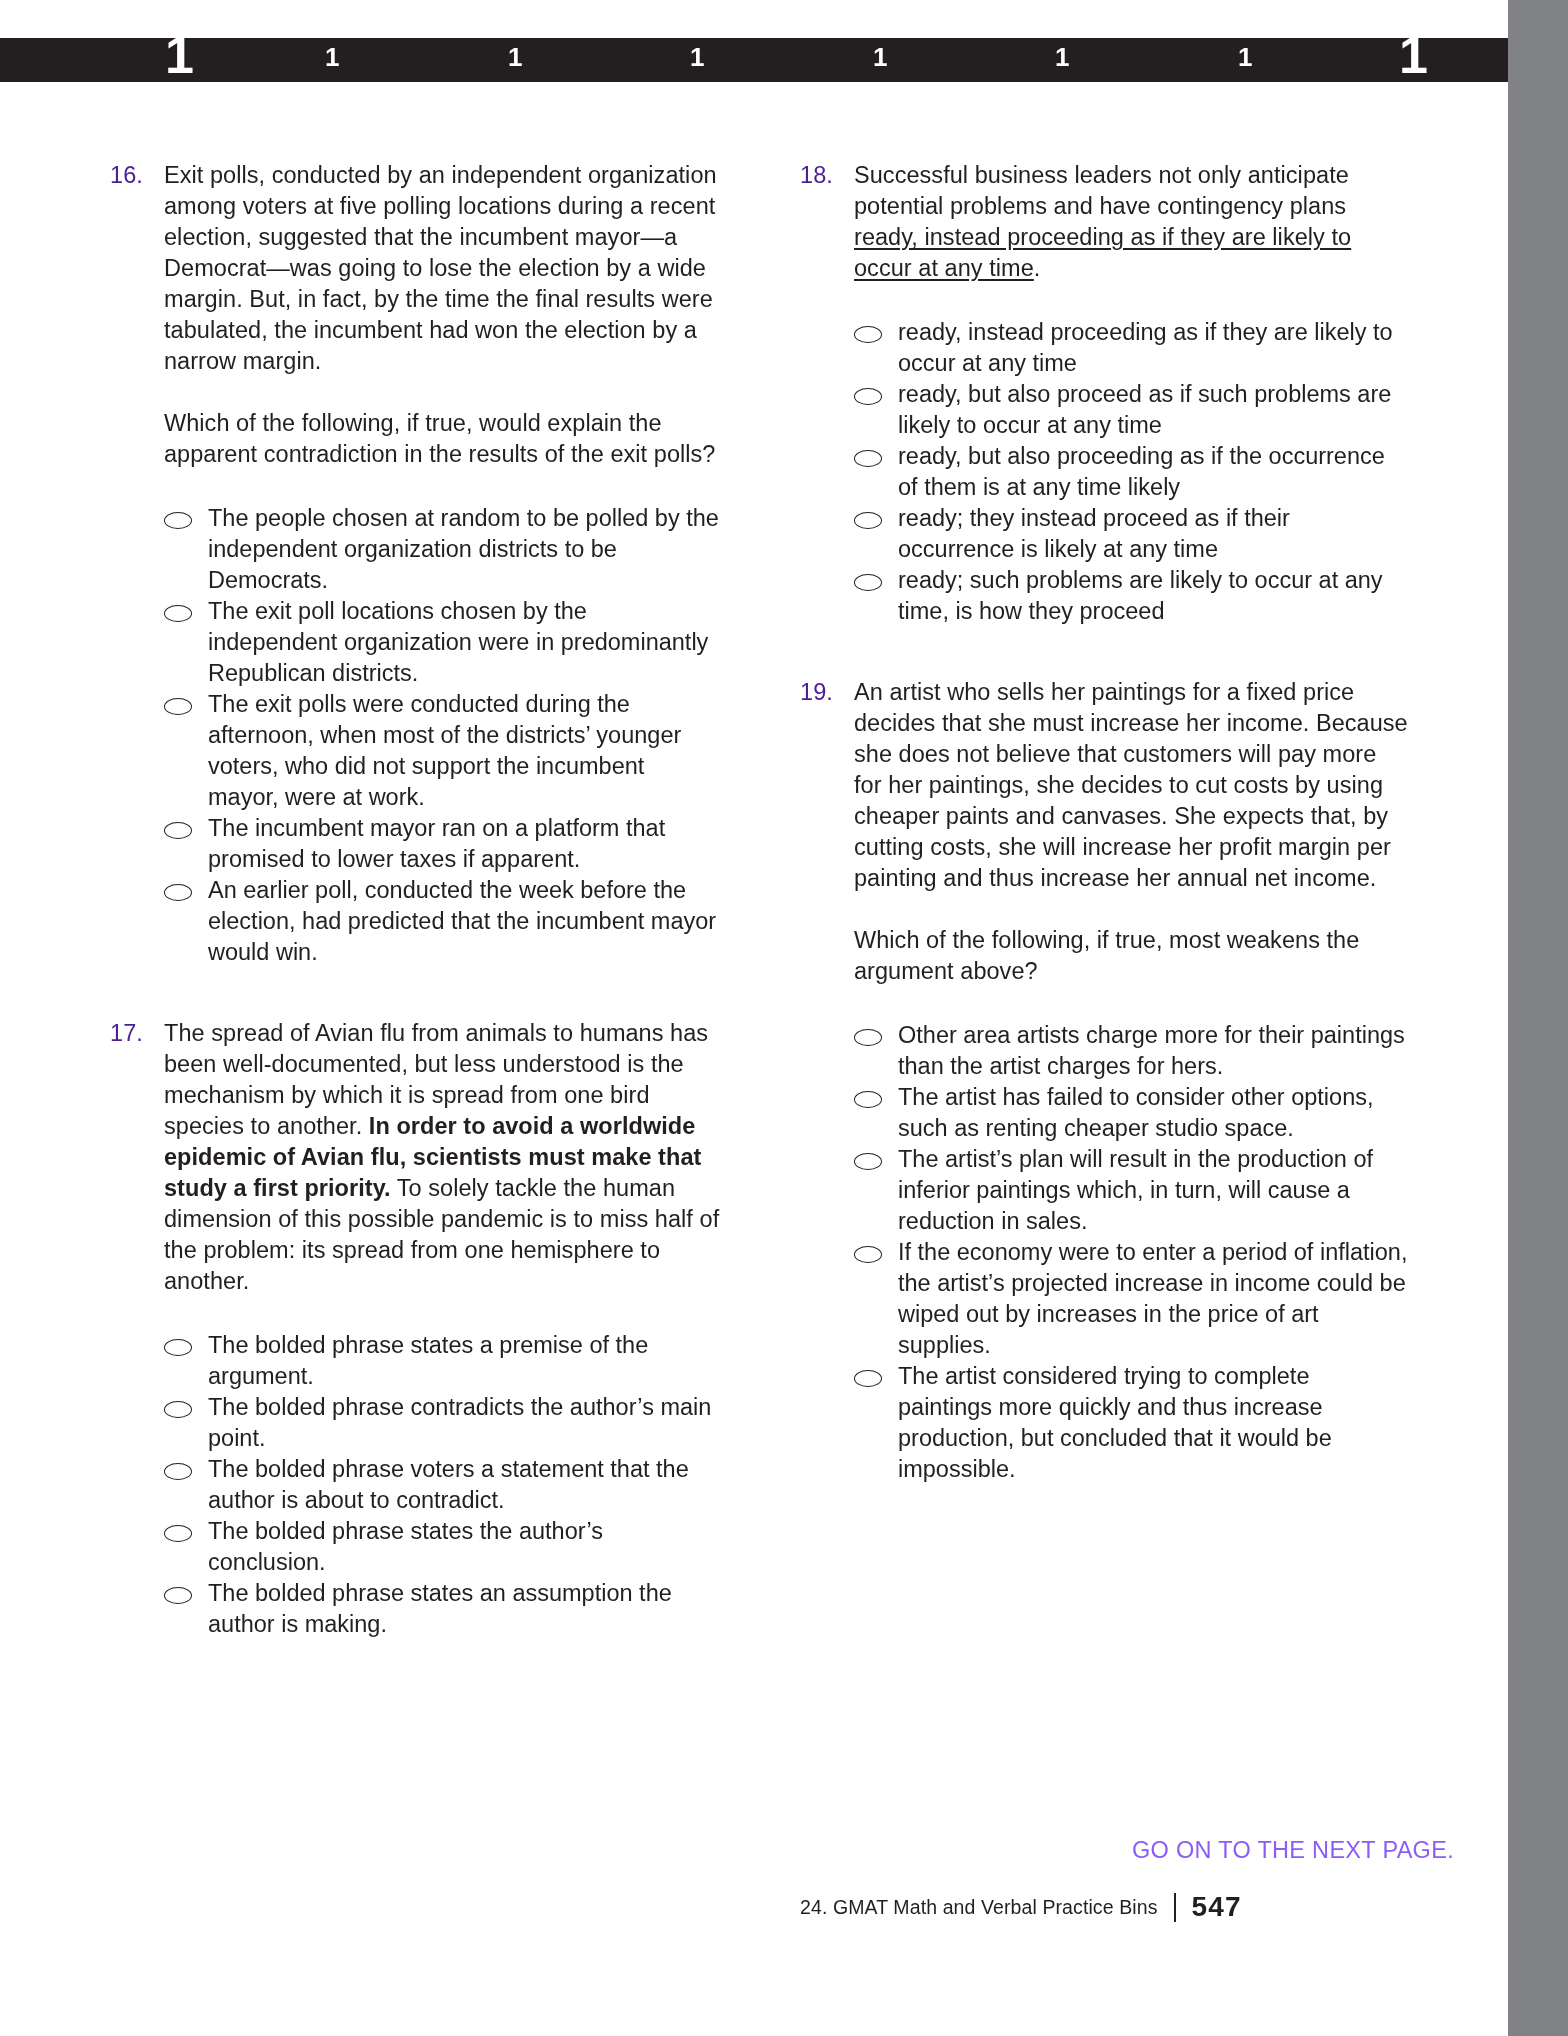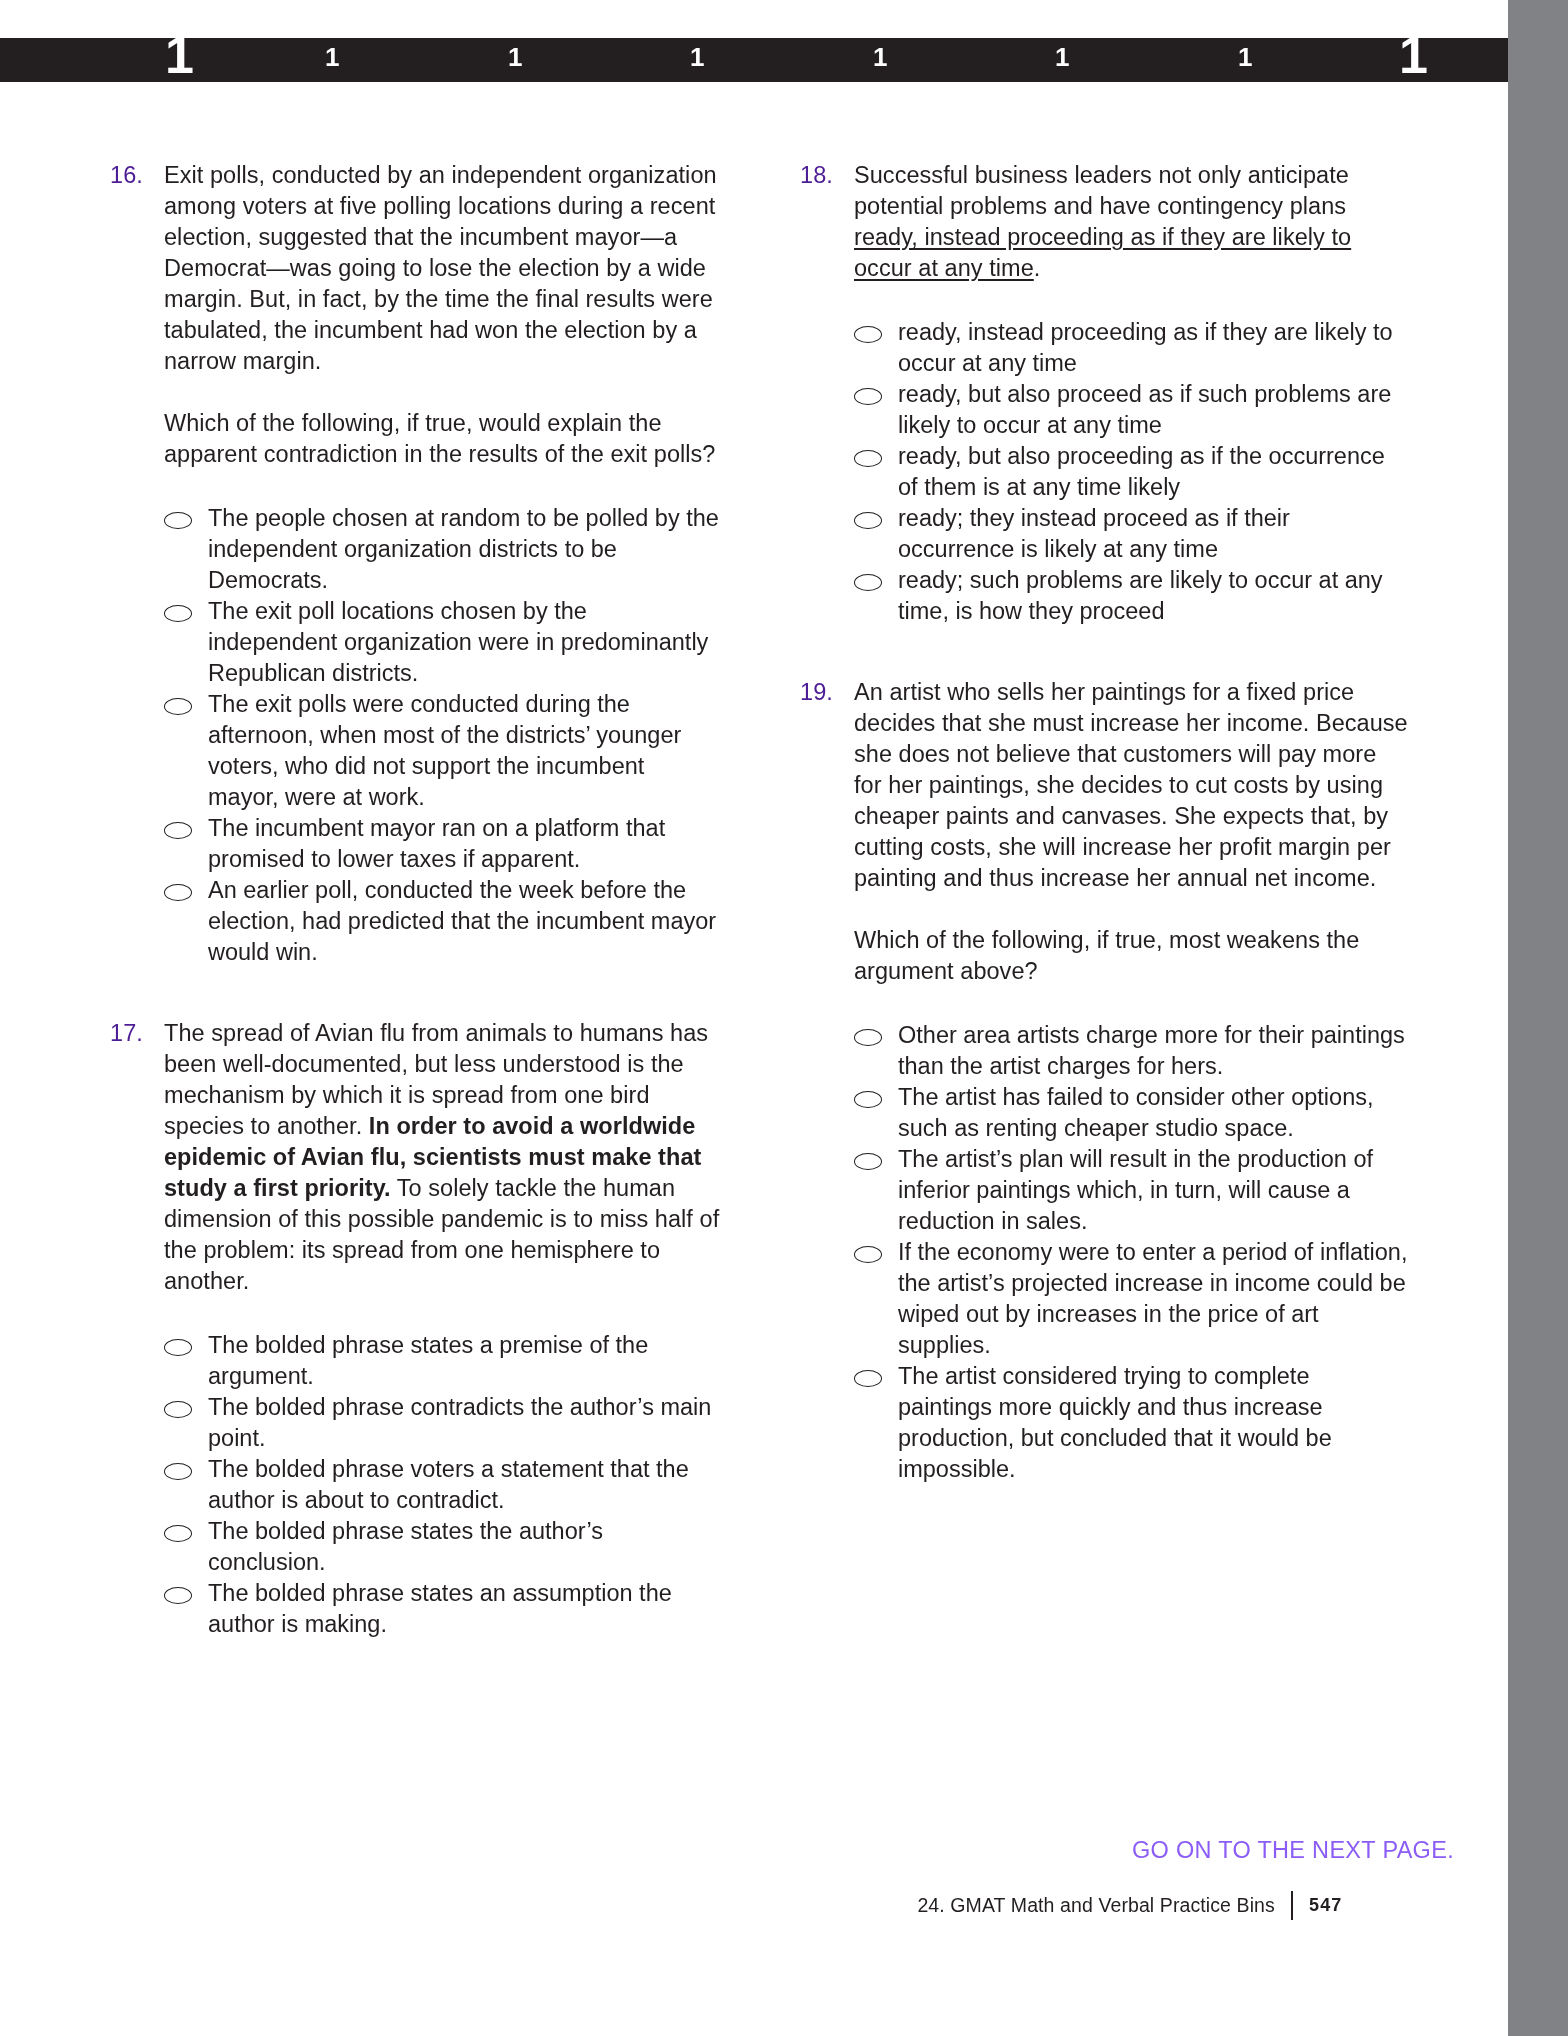--- a/index.html
+++ b/index.html
@@ -126,38 +126,38 @@
   .go-on {
     font-size:23.5px;
     line-height:30px;
     color:#8b5cf6;
     letter-spacing:0.3px;
     padding-right:6px;
   }
   .foot-rule {
     margin-top:26px;
     display:flex;
-    justify-content:center;
+    justify-content:flex-start;
     align-items:center;
     gap:0px;
   }
   .foot-chapter {
     font-size:19.5px;
     color:#231f20;
     letter-spacing:0.1px;
     white-space:nowrap;
   }
   .foot-sep {
     display:inline-block;
     width:2px; height:29px;
     background:#231f20;
     margin:0 16px;
   }
   .foot-page {
-    font-size:18px;
+    font-size:28px;
     font-weight:bold;
     color:#231f20;
     letter-spacing:1.2px;
   }
   .spacer-20 { height:20px; }
 </style>
 </head>
 <body>
 
 <div class="page">

